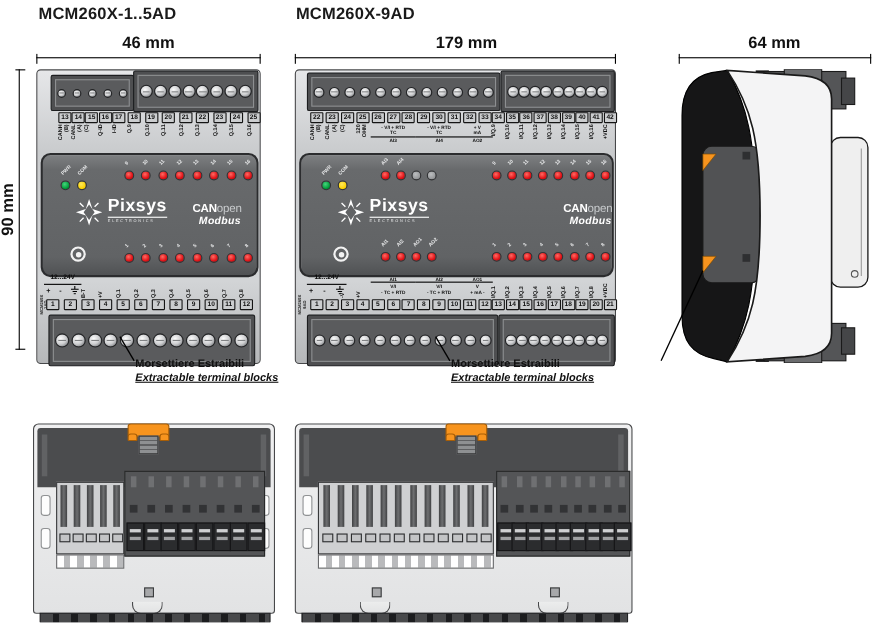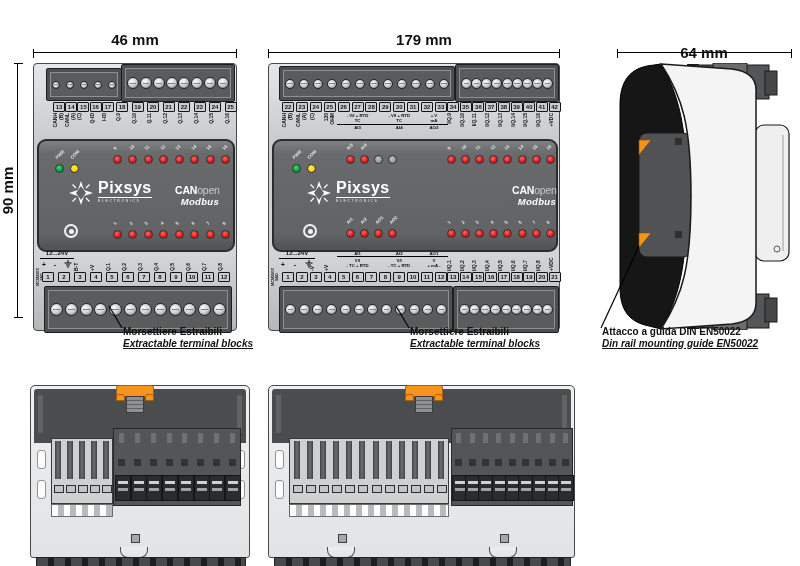--- a/index.html
+++ b/index.html
@@ -78,32 +78,34 @@
     background:linear-gradient(#eceded,#e2e3e4);box-sizing:border-box}
   .sqmark{position:absolute;width:7px;height:7px;background:#a7a8aa;border:1px solid #3b3c3e;box-sizing:content-box}
   .base{position:absolute;background:#48494b;border:1px solid #212224;border-radius:0 0 3px 3px;
     background-image:repeating-linear-gradient(90deg,#48494b 0 11px,#1c1d1f 11px 17px)}
 </style>
 </head>
 <body>
 
 <div class="canvas">
 
+  <div class="title" style="left:35px">MCM260X-1..5AD</div>
+  <div class="title" style="left:269px">MCM260X-9AD</div>
 
   <div class="dimlab" style="left:135px;top:31px">46 mm</div>
   <div class="dimh" style="left:33px;top:52px;width:204px">
       <i class="t0"></i>
       <i class="t1"></i>
     </div>
   <div class="dimlab" style="left:424px;top:31px">179 mm</div>
   <div class="dimh" style="left:268px;top:52px;width:292px">
       <i class="t0"></i>
       <i class="t1"></i>
     </div>
-  <div class="dimlab" style="left:704px;top:44px">64 mm</div>
+  <div class="dimlab" style="left:704px;top:31px">64 mm</div>
   <div class="dimh" style="left:617px;top:52px;width:175px">
       <i class="t0"></i>
       <i class="t1"></i>
     </div>
 
   <div class="dimlab-v" style="left:0;top:158px;width:16px;height:64px">
       <span>90 mm</span>
     </div>
   <div class="dimv" style="left:17px;top:63px;height:255px">
       <i class="t0"></i>
@@ -711,19 +713,15 @@
   </svg>
 
   <div class="callout" style="left:123px;top:326px">
     <div class="it">Morsettiere Estraibili</div>
     <div class="en">Extractable terminal blocks</div>
   </div>
   <div class="callout" style="left:410px;top:326px">
     <div class="it">Morsettiere Estraibili</div>
     <div class="en">Extractable terminal blocks</div>
   </div>
-  <div class="callout" style="left:602px;top:326px">
-    <div class="it">Attacco a guida DIN EN50022</div>
-    <div class="en">Din rail mounting guide EN50022</div>
-  </div>
 <div class="base" style="left: 36px; top: 557px; width: 208px; height: 9px;"></div>
     <div class="base" style="left: 274px; top: 557px; width: 295px; height: 9px;"></div>
   </div>
 
 </body></html>

